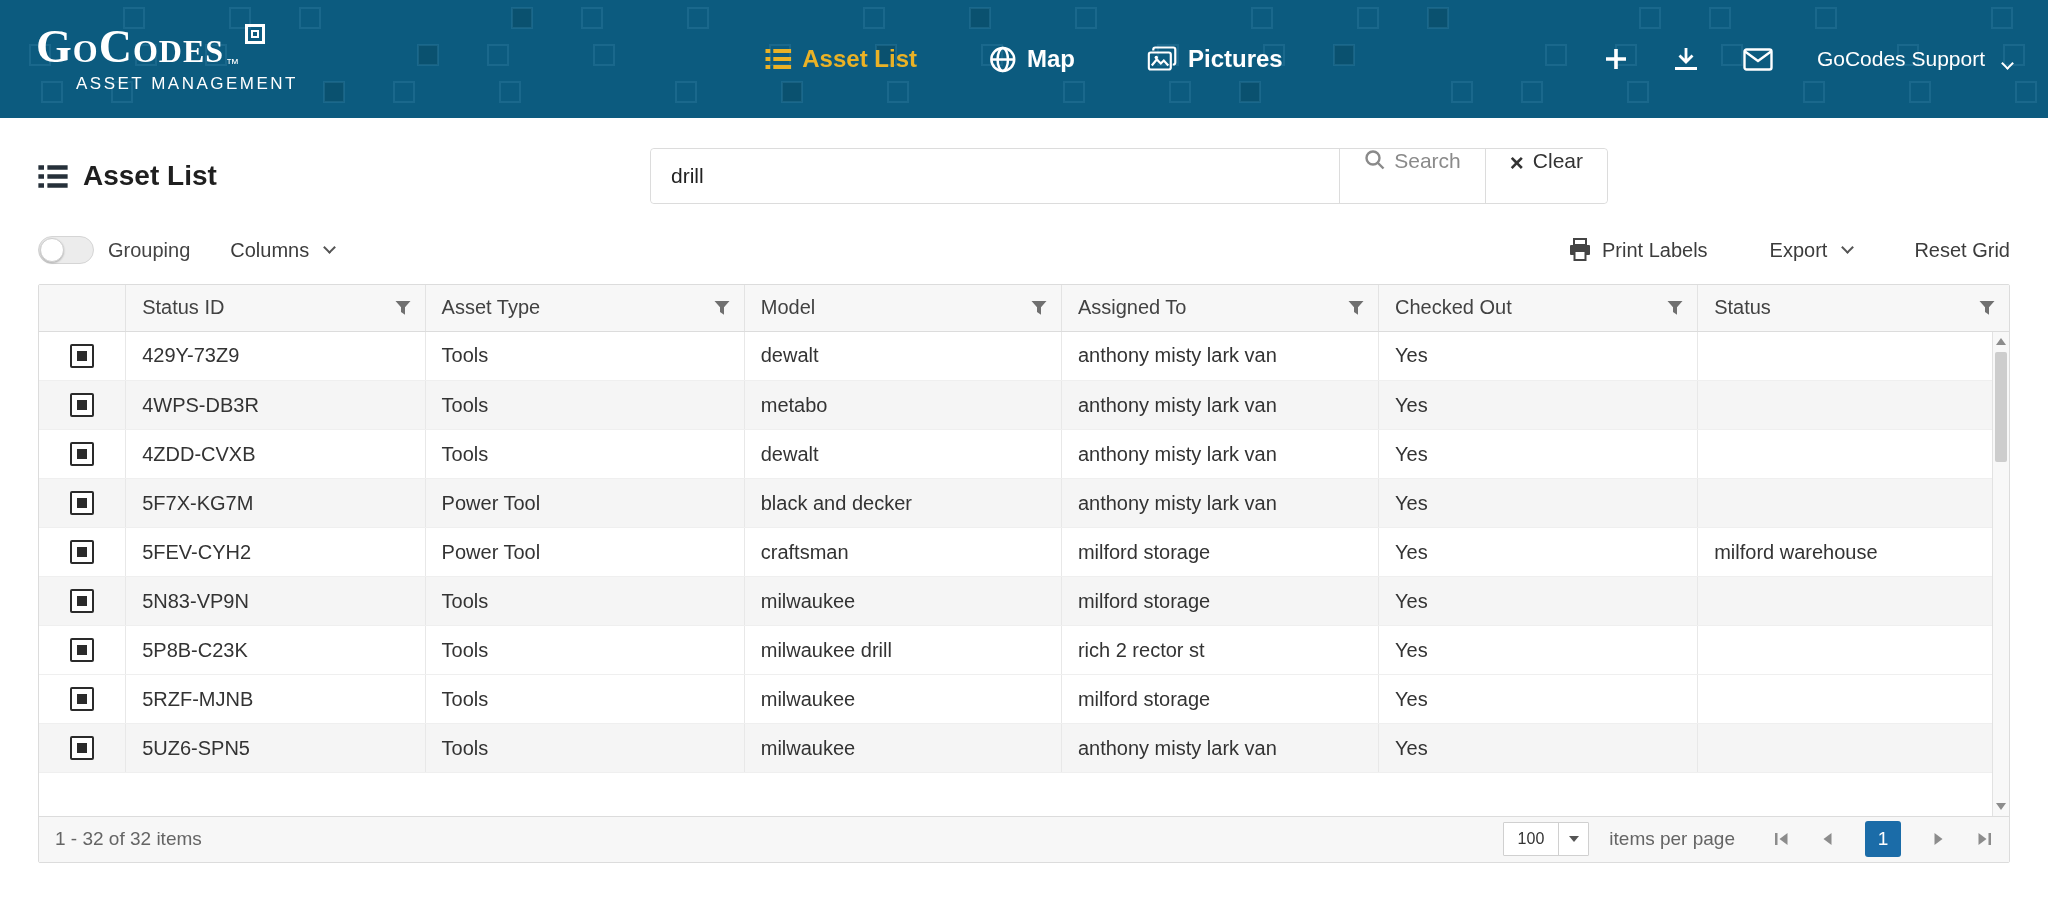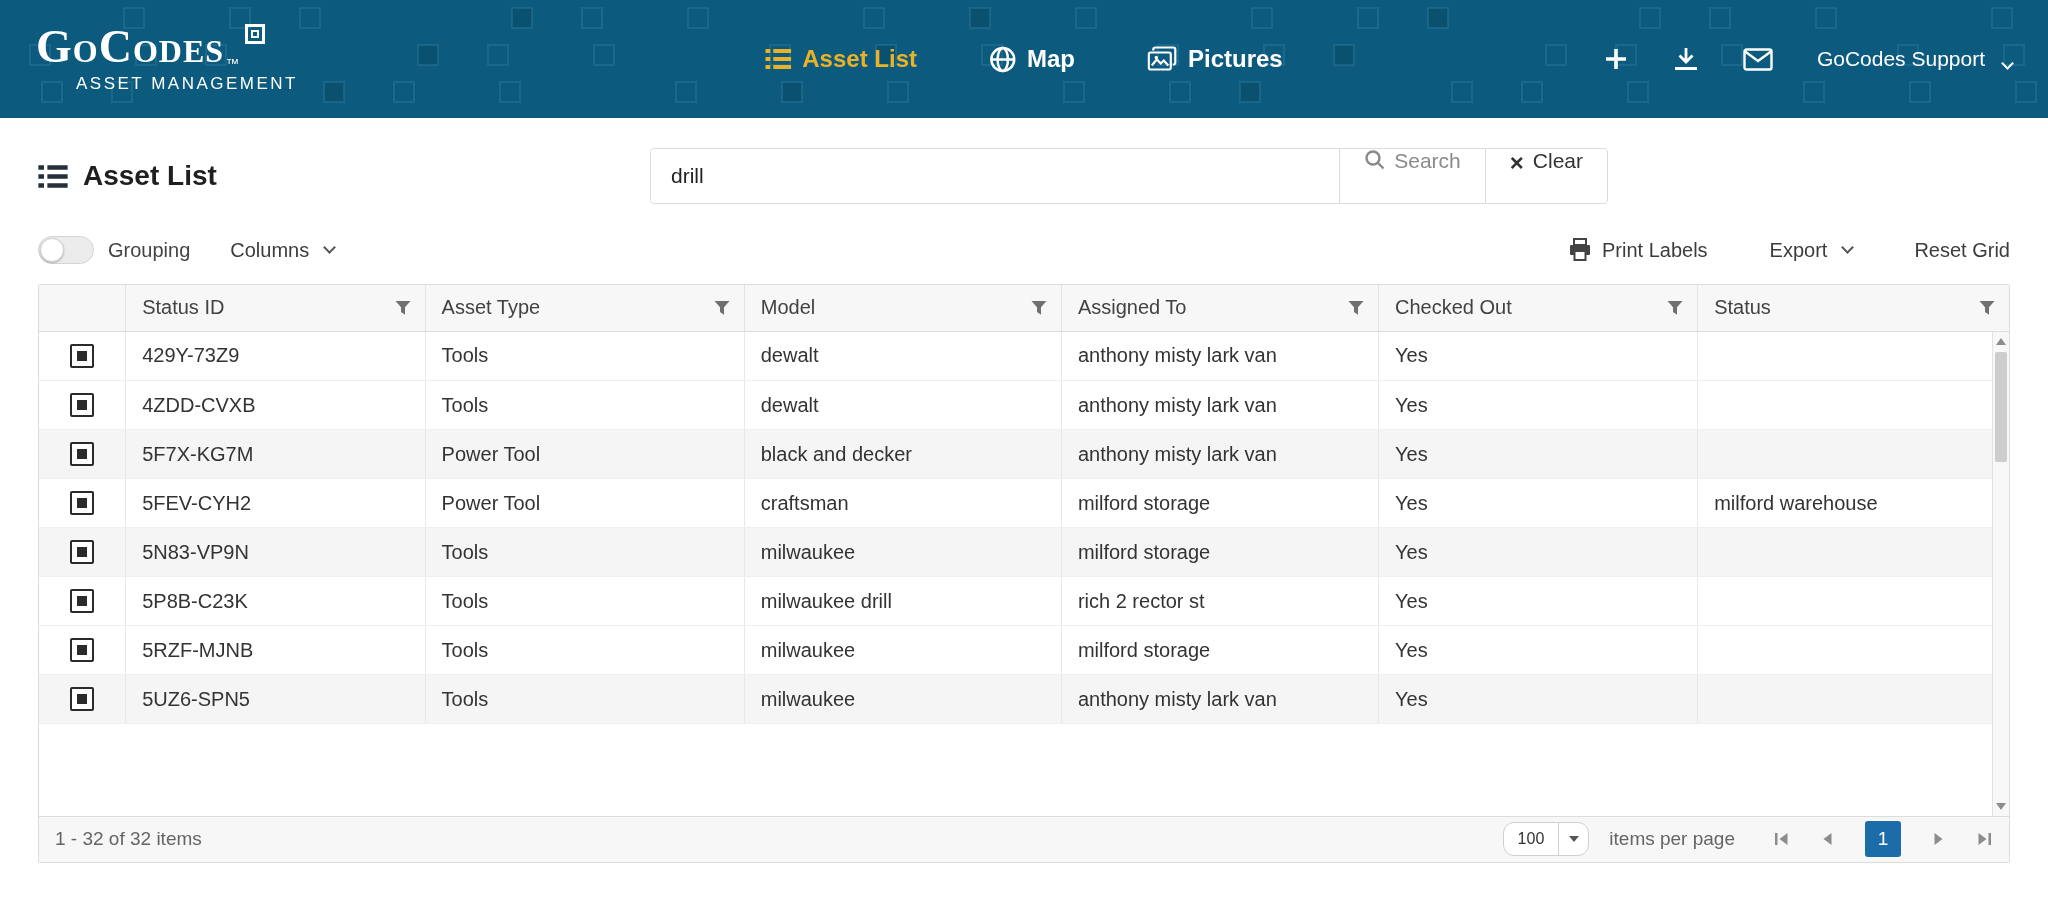--- a/index.html
+++ b/index.html
@@ -102,21 +102,21 @@
   .tri-up { border-bottom: 7px solid #8c8c8c; }
   .tri-dn { border-top: 7px solid #8c8c8c; position: absolute; bottom: 0; left: 3px; }
   .thumb { position: absolute; top: 20px; left: 2px; right: 2px; height: 110px;
     background: #cdcdcd; border-radius: 2px; }
 
   
   .pager { height: 46px; background: #f7f7f7; border-top: 1px solid #dcdcdc;
     display: flex; align-items: center; padding: 0 16px; font-size: 19px; color: #656565; }
   .pager-right { margin-left: auto; display: flex; align-items: center; gap: 20px; }
   .pagesize { display: flex; align-items: stretch; height: 34px; border: 1px solid #d0d0d0;
-    border-radius: 11px; background: #fff; cursor: pointer; }
+    border-radius: 1px; background: #fff; cursor: pointer; }
   .ps-value { display: flex; align-items: center; padding: 0 14px; font-size: 16px; color: #333; }
   .ps-btn { width: 30px; display: flex; align-items: center; justify-content: center;
     border-left: 1px solid #d0d0d0; }
   .ps-tri { width: 0; height: 0; border-left: 5px solid transparent;
     border-right: 5px solid transparent; border-top: 6px solid #555; }
   .pnav-group { display: flex; align-items: center; gap: 28px; margin-left: 18px; }
   .pnav { display: inline-flex; cursor: pointer; }
   .pcur { width: 36px; height: 36px; background: #1b6ca8; color: #fff; border-radius: 3px;
     display: inline-flex; align-items: center; justify-content: center;
     font-size: 19px; cursor: pointer; }
@@ -377,20 +377,33 @@
                     <span class="qr-inner"></span>
                   </span>
     </td>
     <td>429Y-73Z9</td>
     <td>Tools</td>
     <td>dewalt</td>
     <td>anthony misty lark van</td>
     <td>Yes</td>
     <td></td>
   </tr>
+              <tr class="alt">
+    <td class="icon-col">
+      <span class="qr">
+                    <span class="qr-inner"></span>
+                  </span>
+    </td>
+    <td>4WPS-DB3R</td>
+    <td>Tools</td>
+    <td>metabo</td>
+    <td>anthony misty lark van</td>
+    <td>Yes</td>
+    <td></td>
+  </tr>
               <tr>
     <td class="icon-col">
       <span class="qr">
                     <span class="qr-inner"></span>
                   </span>
     </td>
     <td>4ZDD-CVXB</td>
     <td>Tools</td>
     <td>dewalt</td>
     <td>anthony misty lark van</td>

